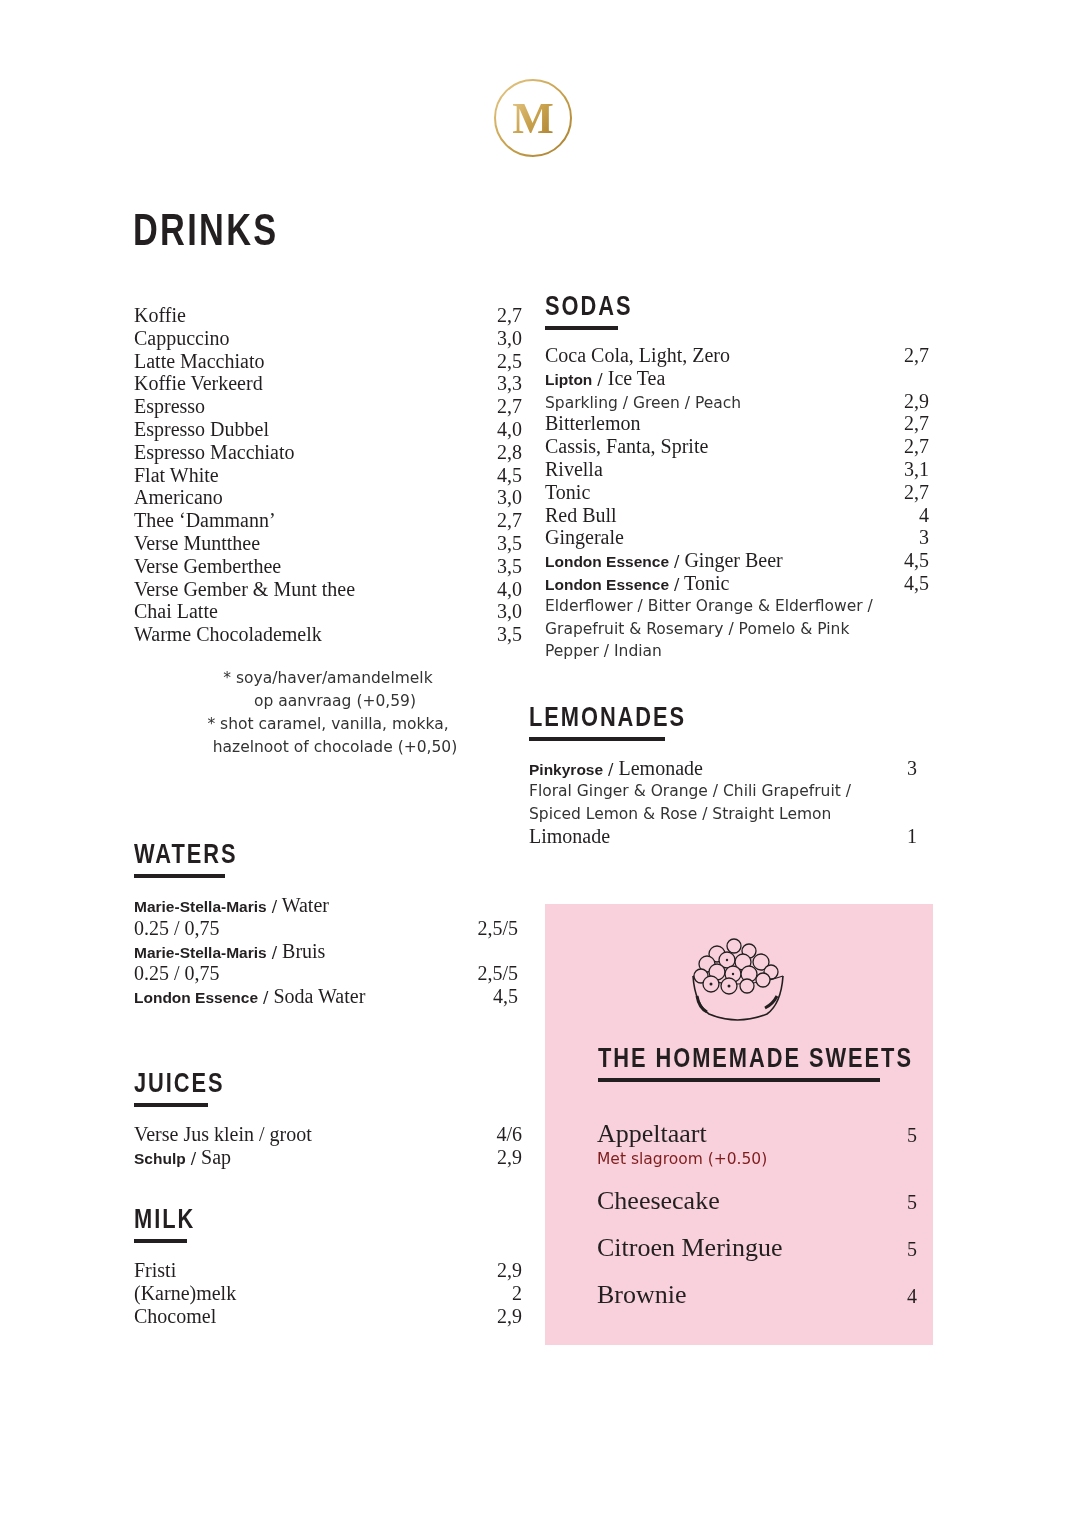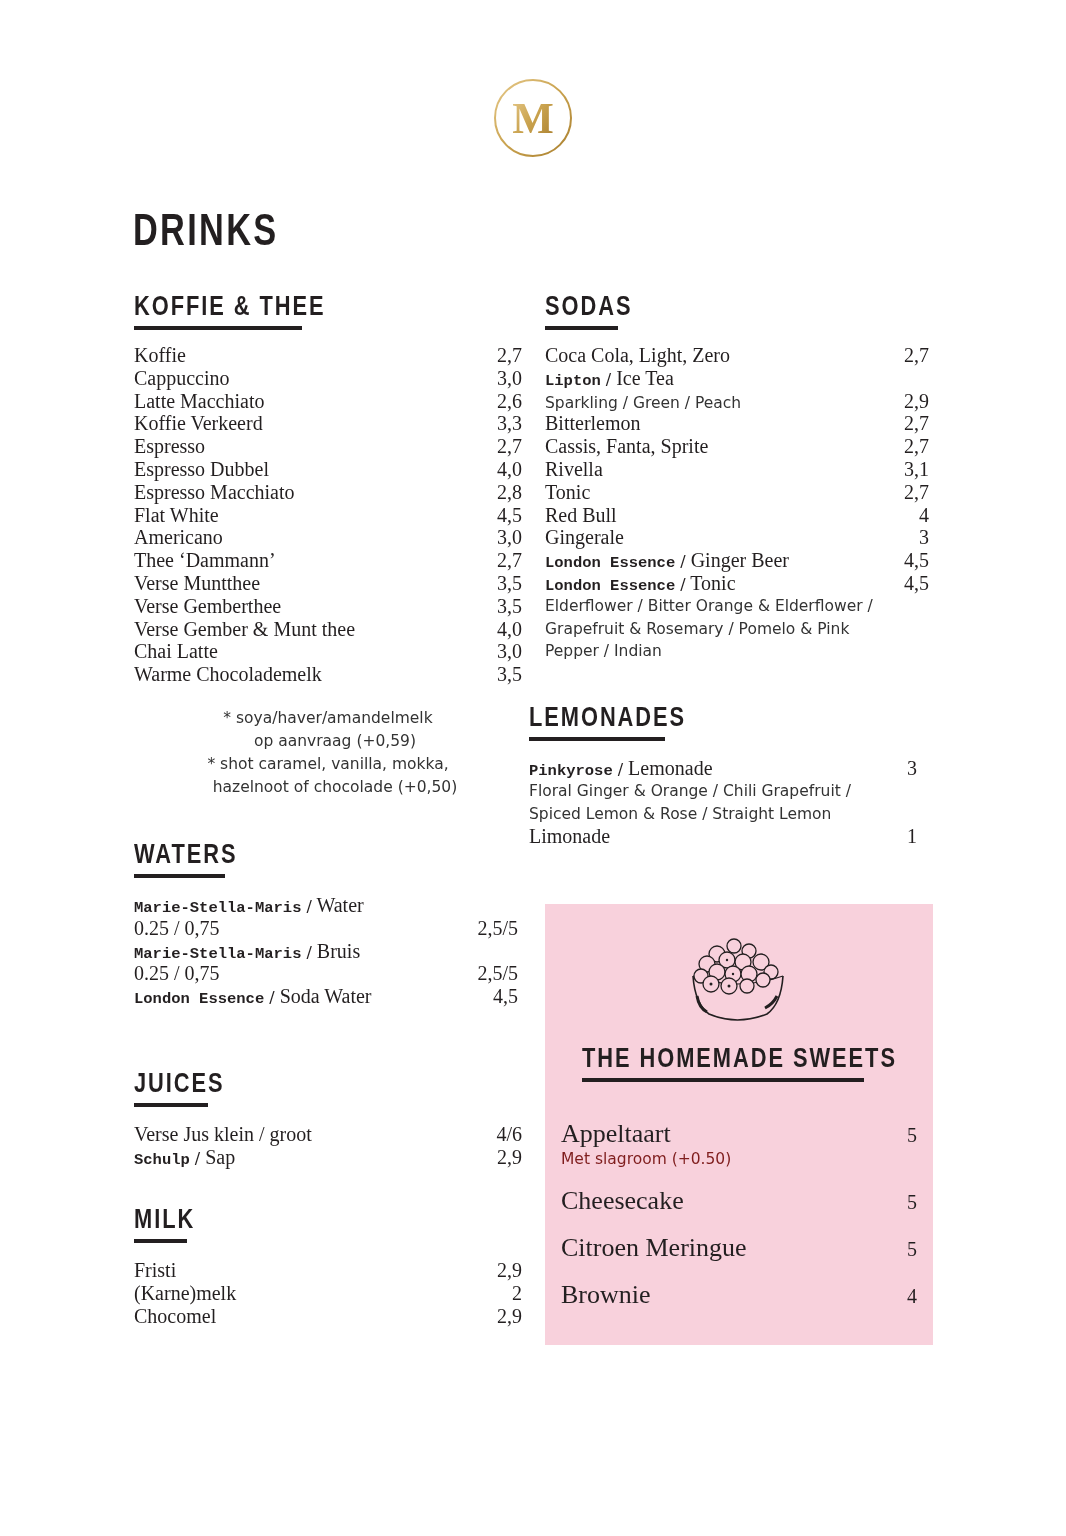--- a/index.html
+++ b/index.html
@@ -10,72 +10,68 @@
     .page-title { position:absolute; left:133px; top:204px; font-family:"Liberation Sans", sans-serif; font-weight:bold; font-size:44px; letter-spacing:3px; transform:scaleX(0.78); transform-origin:left top; line-height:52px; }
 
     .section { position:absolute; }
     .sec-head { position:relative; display:inline-block; font-family:"Liberation Sans", sans-serif; font-weight:bold; font-size:28px; letter-spacing:2.5px; line-height:32px; white-space:nowrap; }
     .sec-head .txt { display:inline-block; transform:scaleX(0.78); transform-origin:left top; }
     .sec-underline { height:4px; background:#231f20; margin-top:4px; }
 
     .items { margin-top:18px; }
     .row { display:flex; justify-content:space-between; align-items:baseline; height:22.8px; line-height:22.8px; font-family:"Liberation Serif", serif; font-size:20px; white-space:nowrap; }
     .row .price { text-align:right; }
-    .brand { font-family:Liberation Mono, monospace; font-weight:bold; font-size:15.5px; }
+    .brand { font-family:Liberation Sans, sans-serif; font-weight:bold; font-size:15.5px; }
     .slash { font-family:"DejaVu Sans", sans-serif; font-size:16px; }
     .note { font-family:"DejaVu Sans", sans-serif; font-size:15.5px; color:#333; line-height:22.8px; white-space:nowrap; }
     .note-line { height:22.8px; line-height:22.8px; }
     .footnotes { margin-top:21px; }
     .footnote { font-family:"DejaVu Sans", sans-serif; font-size:15.5px; color:#333; line-height:23px; white-space:nowrap;text-align:center; }
     .footnote .indent { padding-left:14px; }
 
     #sweets-box { position:absolute; left:545px; top:904px; width:388px; height:441px; background:#f8d1dc; }
     #tart { position:absolute; left:142px; top:30px; width:100px; height:90px; }
-    #sweets-head { position:absolute; left:37px; top:138px; }
+    #sweets-head { position:absolute; left:53px; top:138px; }
     #sweets-head .sec-head { font-size:28px; }
     .sweets-list { position:absolute; left:16px; top:215px; width:356px; }
     .sweet-row { display:flex; justify-content:space-between; align-items:baseline; font-family:"Liberation Serif", serif; font-size:26px; line-height:30px; white-space:nowrap; }
     .sweet-row .price { font-size:20px; }
     .sweet-sub { font-family:"DejaVu Sans", sans-serif; font-size:15.5px; line-height:18px; color:#7f1d1d; }
-    .sweet-block { margin-bottom:16px; }
+    .sweet-block { margin-bottom:16px;margin-left:36px; }
   </style>
 </head>
 <body>
 
 <svg id="logo" viewBox="0 0 80 80">
   <defs>
     <linearGradient id="gold" x1="0" y1="0" x2="1" y2="1">
       <stop offset="0" stop-color="#e6c98a"></stop>
       <stop offset="0.5" stop-color="#c9a24e"></stop>
       <stop offset="1" stop-color="#a97f2e"></stop>
     </linearGradient>
   </defs>
   <circle cx="40" cy="40" r="38" fill="#fff" stroke="url(#gold)" stroke-width="2"></circle>
   <text x="40" y="55" text-anchor="middle" font-family="Liberation Serif, serif" font-weight="bold" font-size="44" fill="url(#gold)">M</text>
 </svg>
 
 <div class="page-title">DRINKS</div>
 
 <div class="section" style="left:134px; top:290px; width:388px;">
-  <div class="sec-head">
-    <span class="txt">KOFFIE &amp; THEE</span>
-    <div class="sec-underline" style="width:168px;"></div>
-  </div>
   <div class="items" style="margin-top:14px;">
     <div class="row">
         <span>Koffie</span>
         <span class="price">2,7</span>
       </div>
     <div class="row">
         <span>Cappuccino</span>
         <span class="price">3,0</span>
       </div>
     <div class="row">
         <span>Latte Macchiato</span>
-        <span class="price">2,6</span>
+        <span class="price">2,5</span>
       </div>
     <div class="row">
         <span>Koffie Verkeerd</span>
         <span class="price">3,3</span>
       </div>
     <div class="row">
         <span>Espresso</span>
         <span class="price">2,7</span>
       </div>
     <div class="row">

